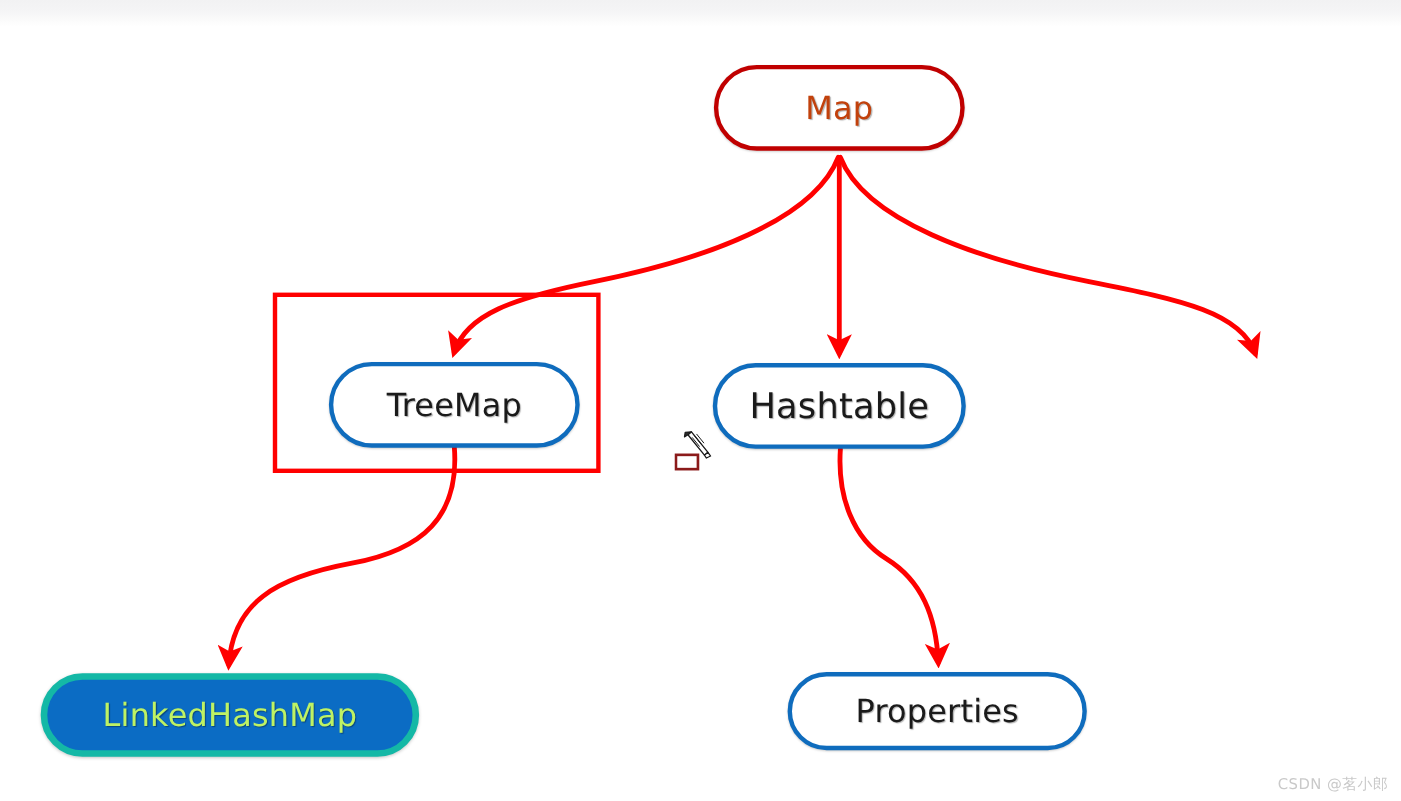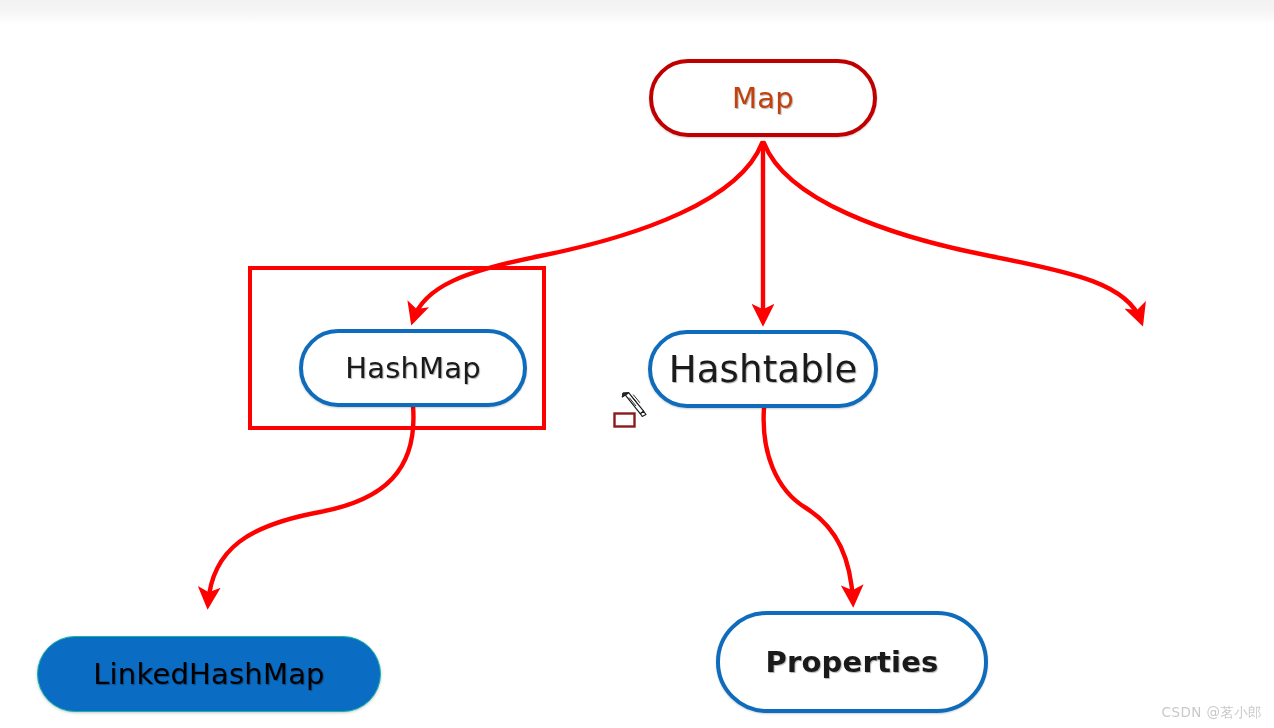--- a/index.html
+++ b/index.html
@@ -60,41 +60,40 @@
   }
   .node.outline-blue {
     background: #ffffff;
     border: 4px solid #0F6CBD;
     border-radius: 999px;
     color: #1a1a1a;
     box-shadow: 0 1px 2px rgba(0,0,0,.20);
   }
   .node.filled-blue {
     background: #0B6CC4;
-    border: 1px solid #14b8a6;
+    border: 6px solid #14b8a6;
     border-radius: 999px;
-    color: #000000;
+    color: #bef264;
     box-shadow: 0 1px 3px rgba(0,0,0,.22);
-    margin-top: 24px;
   }
   .node.outline-red .node-label,
   .node.outline-blue .node-label {
     text-shadow: 1px 1px 1px rgba(0,0,0,.30);
   }
   .node.filled-blue .node-label {
     text-shadow: 1px 1px 1px rgba(0,0,0,.35);
   }
 
   
   #node-map            { left: 649px;  top: 59px;  width: 228px; height: 78px;  font-size: 29px; }
   #node-hashmap        { left: 299px;  top: 329px; width: 228px; height: 78px;  font-size: 29px; }
-  #node-hashtable      { left: 648px;  top: 330px; width: 230px; height: 78px;  font-size: 37px; }
+  #node-hashtable      { left: 648px;  top: 330px; width: 230px; height: 78px;  font-size: 32px; }
   #node-treemap        { left: 1028px; top: 330px; width: 226px; height: 76px;  font-size: 29px; }
   #node-linkedhashmap  { left: 37px;   top: 612px; width: 344px; height: 76px;  font-size: 29px; }
-  #node-properties     { left: 716px;  top: 611px; width: 272px; height: 102px;  font-size: 29px; font-weight: bold; }
+  #node-properties     { left: 716px;  top: 611px; width: 272px; height: 71px;  font-size: 29px; }
 
   
   #annotation-rect {
     position: absolute;
     left: 248px;
     top: 266px;
     width: 298px;
     height: 164px;
     box-sizing: border-box;
     border: 4px solid #FF0000;
@@ -145,21 +144,21 @@
     <path d="M 413,406 C 418,470 384,500 320,512 C 250,525 212,548 208,604" fill="none" stroke="#FF0000" stroke-width="4.4" stroke-linecap="round" marker-end="url(#arrowhead)"></path>
 
     <path d="M 764,408 C 761,452 776,490 806,508 C 838,528 851,560 853,602" fill="none" stroke="#FF0000" stroke-width="4.4" stroke-linecap="round" marker-end="url(#arrowhead)"></path>
   </svg>
 
   <div id="node-map" class="node outline-red">
     <span class="node-label">Map</span>
   </div>
 
   <div id="node-hashmap" class="node outline-blue">
-    <span class="node-label">HashMap</span>
+    <span class="node-label">TreeMap</span>
   </div>
 
   <div id="node-hashtable" class="node outline-blue">
     <span class="node-label">Hashtable</span>
   </div>
 
 
   <div id="node-linkedhashmap" class="node filled-blue">
     <span class="node-label">LinkedHashMap</span>
   </div>

